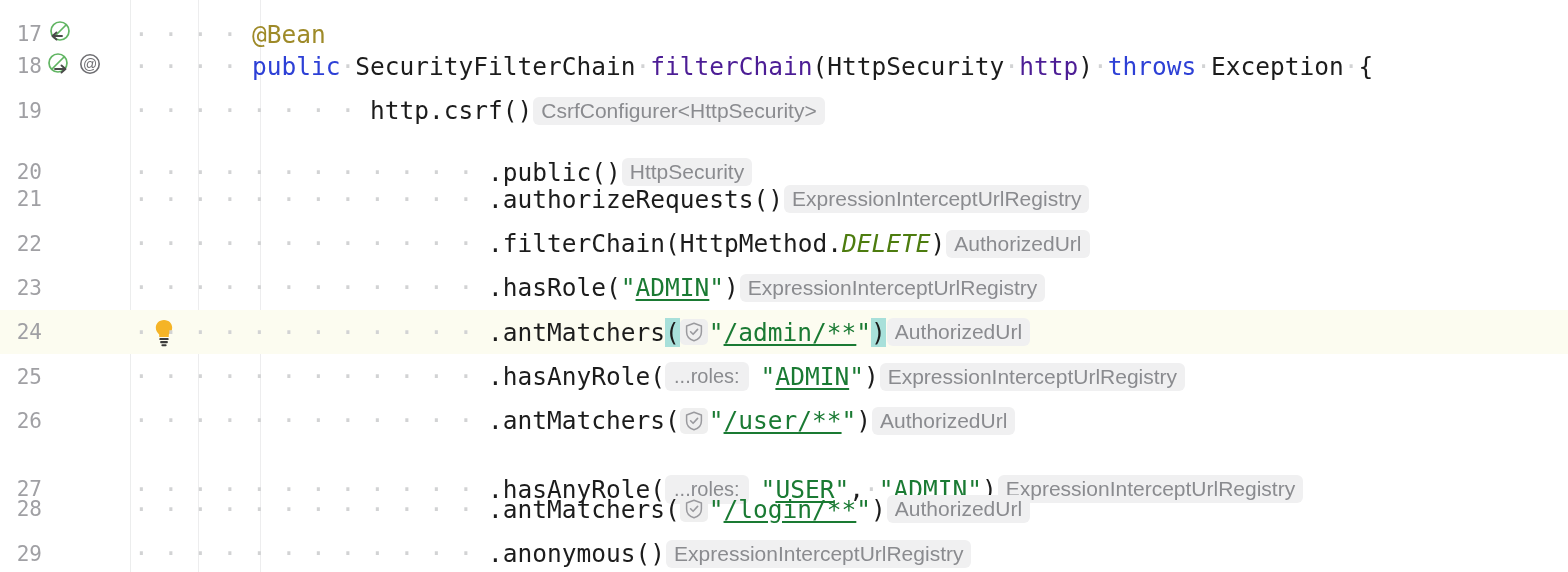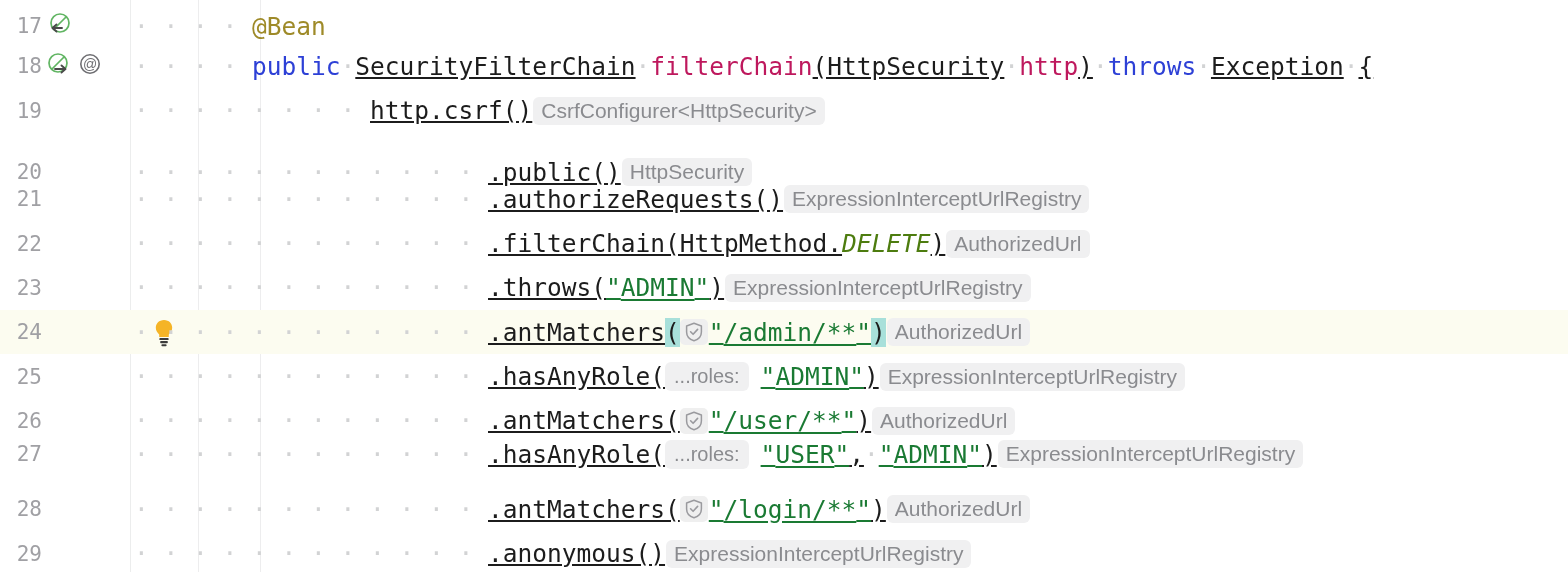--- a/index.html
+++ b/index.html
@@ -52,25 +52,25 @@
     color:#1c1c1c;
   }
   .codeinner{position:relative;padding-left:3px;display:flex;align-items:center;}
 
   
   .iguide{position:absolute;top:0;width:1px;height:572px;background:#ededee;}
 
   
   .kw{color:#2d40d6;}
   .anno{color:#9e8a28;}
-  .meth{color:#be185d;}
+  .meth{color:#4c1d95;}
   .str{color:#1a7a33;}
   .ul{text-decoration:underline;text-decoration-color:#1a7a33;text-underline-offset:3px;}
   .sfield{color:#4d7c0f;font-style:italic;}
-  .plain{color:#1c1c1c;text-decoration:underline;}
+  .plain{color:#1c1c1c;}
   .ws{color:#d2d3d4;}
 
   
   .mb{background:#a8e0da;}
 
   
   .hint{
     font-family:"Liberation Sans","DejaVu Sans",sans-serif;
     font-size:21px;
     color:#8a8b8f;
@@ -99,21 +99,21 @@
   }
 </style>
 </head>
 <body>
 
 <div class="editor">
   <div class="gsep"></div>
   <div class="iguide" style="left:198px"></div>
   <div class="iguide" style="left:260px"></div>
   <div id="rows">
-      <div class="row" style="top: 4px;">
+      <div class="row" style="top: 12px;">
         <div class="rowbg"></div>
         <div class="gutter">
           <span class="linenum">17</span>
           <span class="gutter-icons">
             <span><svg width="26" height="26" viewBox="0 0 26 26">
                 <circle cx="14" cy="12" r="9" fill="none" stroke="#61b563" stroke-width="1.7"></circle>
                 <line x1="7.5" y1="18.5" x2="20.5" y2="5.5" stroke="#61b563" stroke-width="1.7"></line>
                 <path d="M16 17 H7 M10.5 13.5 L6.5 17 L10.5 20.5" fill="none" stroke="#4a4a4a" stroke-width="1.9" stroke-linecap="round" stroke-linejoin="round"></path>
               </svg></span>
           </span>
@@ -169,21 +169,21 @@
           <span class="gutter-icons"></span>
         </div>
         <div class="code"><span class="codeinner"><span class="ws">· · · · · · · · · · · · </span><span class="plain">.filterChain(HttpMethod.</span><span class="sfield">DELETE</span><span class="plain">)</span><span class="hint">AuthorizedUrl</span></span></div>
       </div>
       <div class="row" style="top: 265.8px;">
         <div class="rowbg"></div>
         <div class="gutter">
           <span class="linenum">23</span>
           <span class="gutter-icons"></span>
         </div>
-        <div class="code"><span class="codeinner"><span class="ws">· · · · · · · · · · · · </span><span class="plain">.throws(</span><span class="str"><span class="plain" style="color:#1a7a33">"</span><span class="ul">ADMIN</span><span class="plain" style="color:#1a7a33">"</span></span><span class="plain">)</span><span class="hint">ExpressionInterceptUrlRegistry</span></span></div>
+        <div class="code"><span class="codeinner"><span class="ws">· · · · · · · · · · · · </span><span class="plain">.hasRole(</span><span class="str"><span class="plain" style="color:#1a7a33">"</span><span class="ul">ADMIN</span><span class="plain" style="color:#1a7a33">"</span></span><span class="plain">)</span><span class="hint">ExpressionInterceptUrlRegistry</span></span></div>
       </div>
       <div class="row current" style="top: 310.1px;">
         <div class="rowbg"></div>
         <div class="gutter">
           <span class="linenum">24</span>
           <span class="gutter-icons"></span>
         </div>
         <div class="bulb">
           <svg width="26" height="30" viewBox="0 0 26 30">
             <path d="M13 3 C8 3 4.8 6.6 4.8 10.8 C4.8 14 6.8 16 8.2 17.6 L8.2 20 L17.8 20 L17.8 17.6 C19.2 16 21.2 14 21.2 10.8 C21.2 6.6 18 3 13 3 Z" fill="#f5b426"></path>
@@ -209,21 +209,21 @@
         <div class="rowbg"></div>
         <div class="gutter">
           <span class="linenum">26</span>
           <span class="gutter-icons"></span>
         </div>
         <div class="code"><span class="codeinner"><span class="ws">· · · · · · · · · · · · </span><span class="plain">.antMatchers(</span><span class="shieldchip"><svg width="22" height="22" viewBox="0 0 22 22">
                 <path d="M11 2.2 L18.4 5 V11 C18.4 15.4 15.1 18.6 11 19.8 C6.9 18.6 3.6 15.4 3.6 11 V5 Z" fill="none" stroke="#9a9a9e" stroke-width="1.5" stroke-linejoin="round"></path>
                 <path d="M7.6 10.8 L10.1 13.3 L14.6 8.4" fill="none" stroke="#9a9a9e" stroke-width="1.6" stroke-linecap="round" stroke-linejoin="round"></path>
               </svg></span><span class="str"><span class="plain" style="color:#1a7a33">"</span><span class="ul">/user/**</span><span class="plain" style="color:#1a7a33">"</span></span><span class="plain">)</span><span class="hint">AuthorizedUrl</span></span></div>
       </div>
-      <div class="row" style="top: 432px;">
+      <div class="row" style="top: 467px;">
         <div class="rowbg"></div>
         <div class="gutter">
           <span class="linenum">27</span>
           <span class="gutter-icons"></span>
         </div>
         <div class="code"><span class="codeinner"><span class="ws">· · · · · · · · · · · · </span><span class="plain">.hasAnyRole(</span><span class="phint">...roles:</span><span class="str"><span class="plain" style="color:#1a7a33">"</span><span class="ul">USER</span><span class="plain" style="color:#1a7a33">"</span></span><span class="plain">,</span><span class="ws">·</span><span class="str"><span class="plain" style="color:#1a7a33">"</span><span class="ul">ADMIN</span><span class="plain" style="color:#1a7a33">"</span></span><span class="plain">)</span><span class="hint">ExpressionInterceptUrlRegistry</span></span></div>
       </div>
       <div class="row" style="top: 487.3px;">
         <div class="rowbg"></div>
         <div class="gutter">

